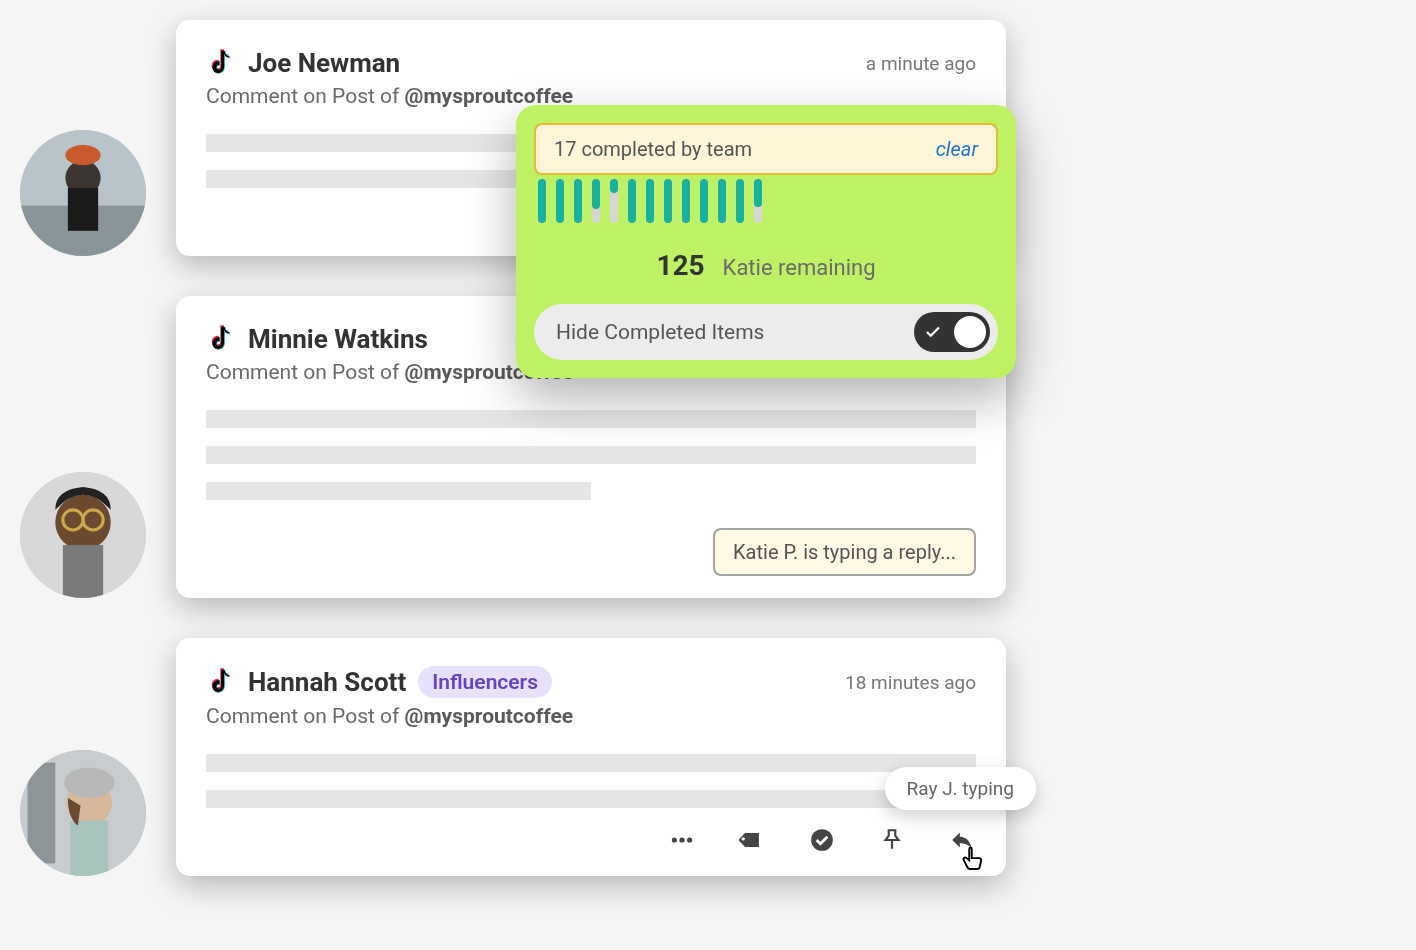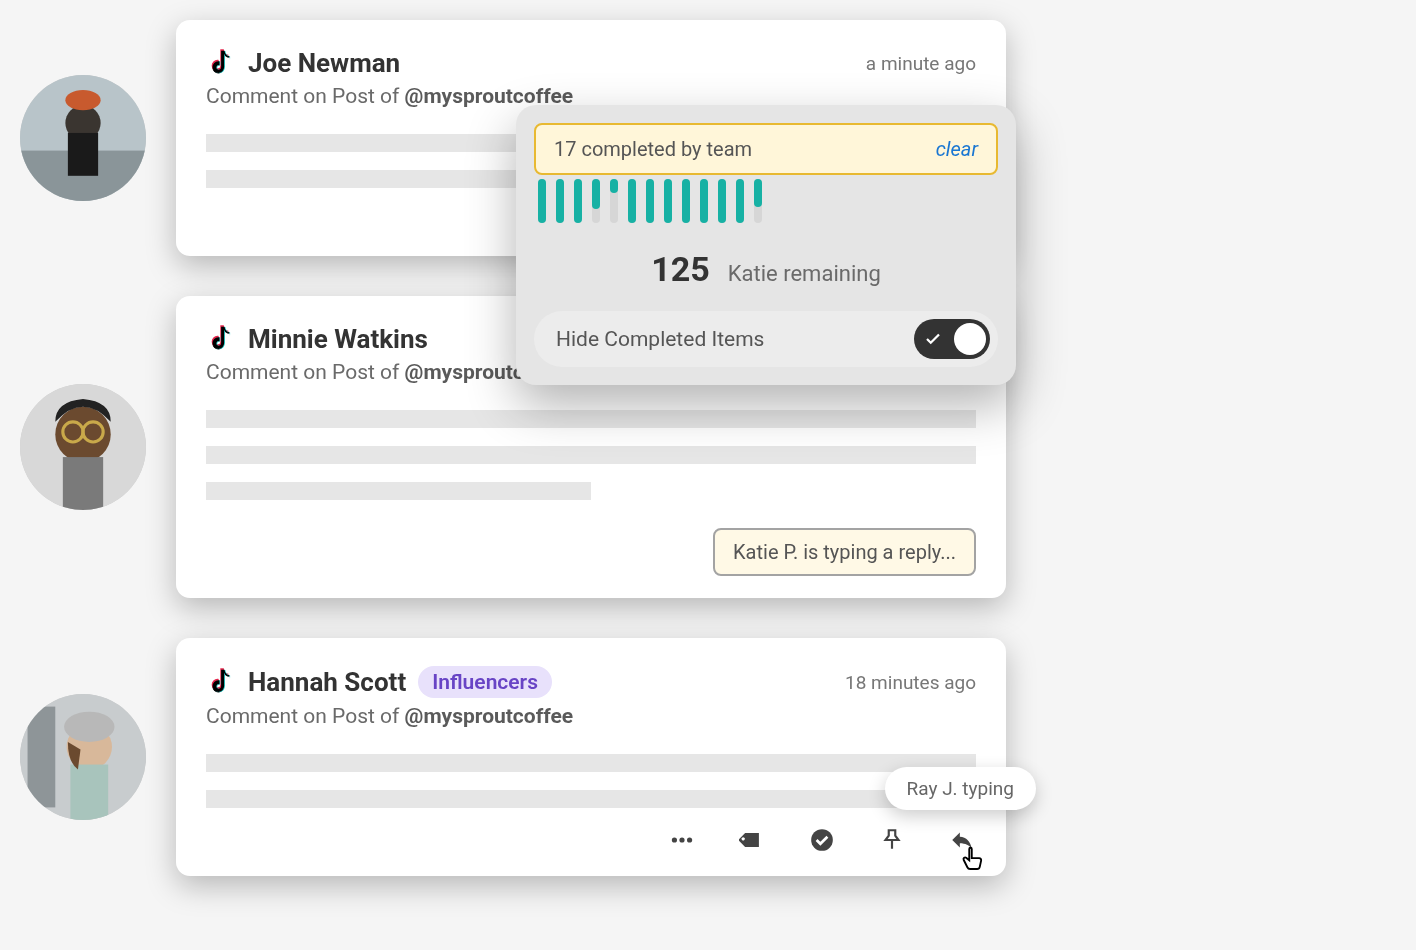--- a/index.html
+++ b/index.html
@@ -9,21 +9,21 @@
       width: 1416px;
       height: 950px;
       position: relative;
       padding: 20px;
     }
     .feed {
       position: relative;
     }
     .row {
       display: flex;
-      align-items: center;
+      align-items: flex-end;
       gap: 30px;
       margin-bottom: 40px;
     }
     .avatar {
       width: 126px;
       height: 126px;
       border-radius: 50%;
       background: #ccc;
       flex-shrink: 0;
       overflow: hidden;
@@ -117,21 +117,21 @@
       border-radius: 20px;
       display: inline-flex;
       align-items: center;
     }
     
     .popover {
       position: absolute;
       top: 85px;
       right: -10px;
       width: 500px;
-      background: #e5e5e5;
+      background: #bef264;
       border-radius: 20px;
       box-shadow: 0 20px 50px rgba(0,0,0,0.3);
       padding: 18px 18px 18px;
       z-index: 50;
     }
     .popover-banner {
       background: #fff6d9;
       border: 2px solid #e8b931;
       border-radius: 8px;
       padding: 12px 18px;
@@ -172,21 +172,21 @@
       left: 0;
       width: 100%;
       background: #17b1a4;
       border-radius: 4px;
     }
     .popover-count {
       text-align: center;
       margin-bottom: 22px;
     }
     .popover-count-num {
-      font-size: 34px;
+      font-size: 28px;
       font-weight: 700;
       color: #333;
       margin-right: 14px;
     }
     .popover-count-label {
       font-size: 22px;
       color: #6a6a6a;
     }
     .hide-toggle {
       display: flex;

